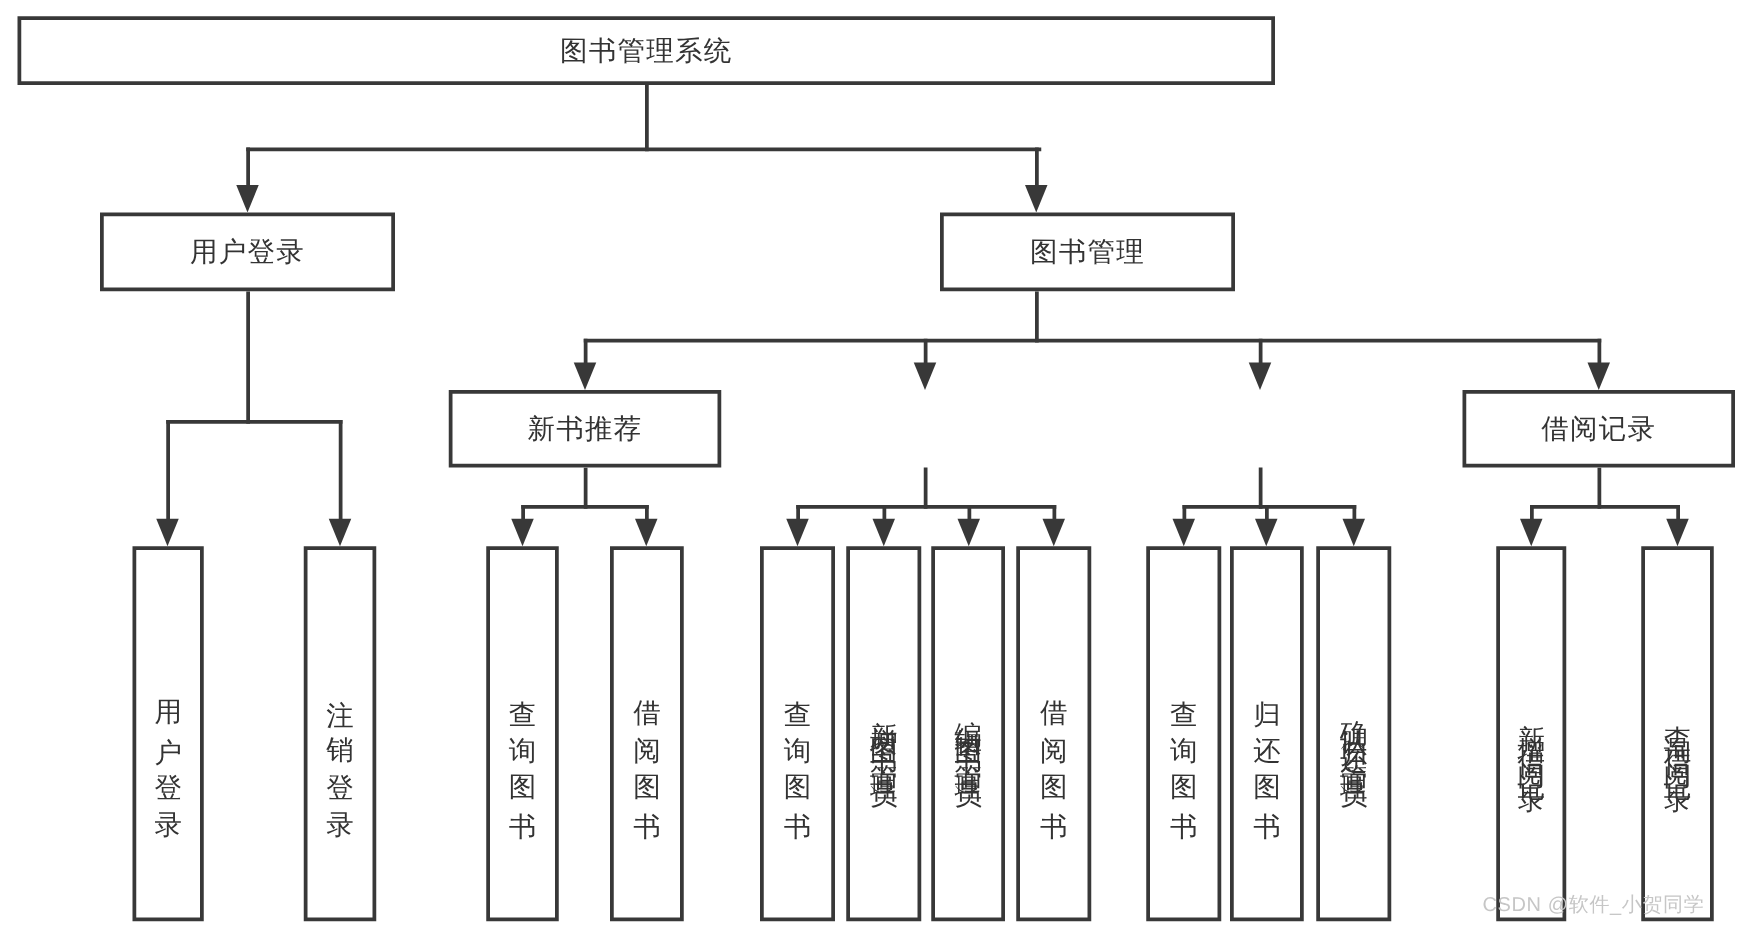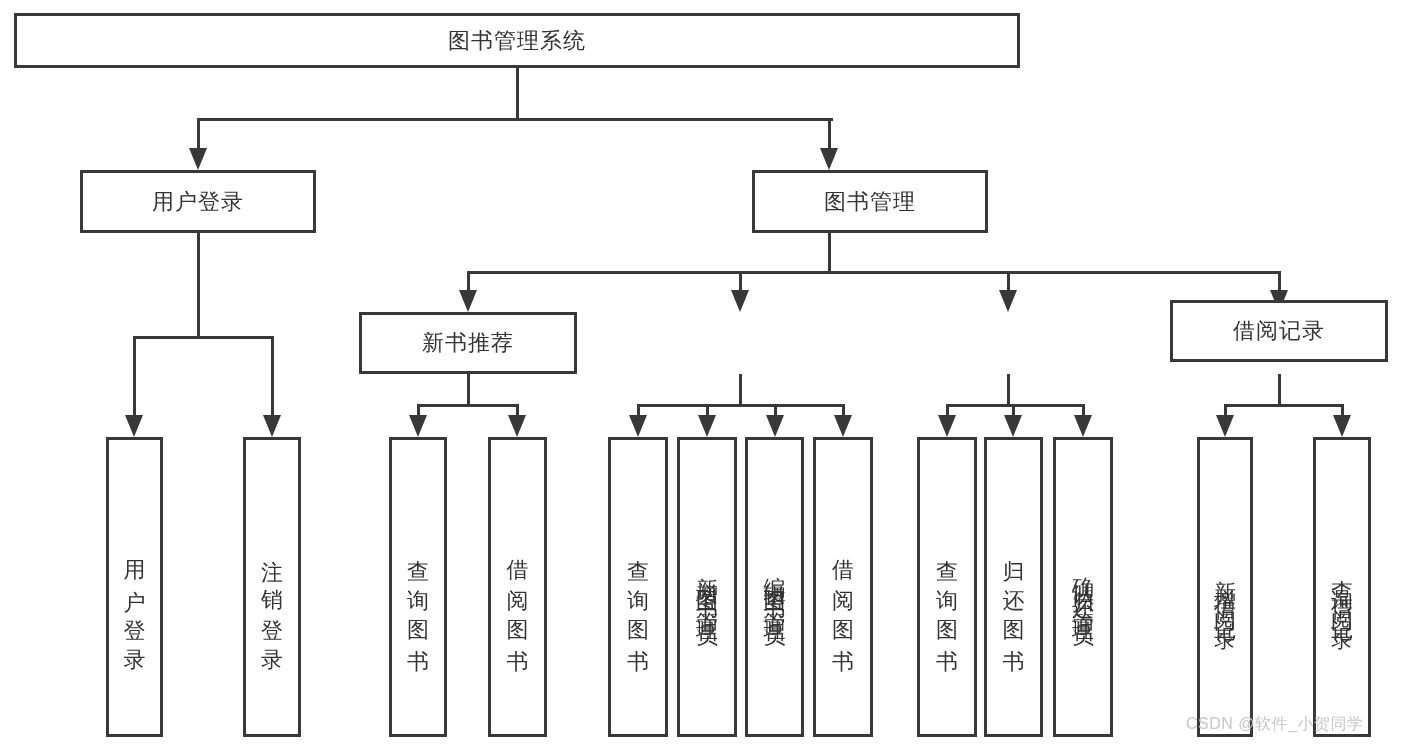--- a/index.html
+++ b/index.html
@@ -105,21 +105,21 @@
   <div class="ln" style="left:739px;top:271px;width:3px;height:21px;"></div>
   <div class="ah" style="left:731px;top:290px;"></div>
   <div class="ln" style="left:1007px;top:271px;width:3px;height:21px;"></div>
   <div class="ah" style="left:999px;top:290px;"></div>
   <div class="ln" style="left:1278px;top:271px;width:3px;height:21px;"></div>
   <div class="ah" style="left:1270px;top:290px;"></div>
 
   <div class="hbox" style="left:359px;top:312px;width:218px;height:62px;">
     <span>新书推荐</span>
   </div>
-  <div class="hbox" style="left:1170px;top:300px;width:218px;height:62px;">
+  <div class="hbox" style="left:1170px;top:312px;width:218px;height:62px;">
     <span>借阅记录</span>
   </div>
 
   <div class="ln" style="left:467px;top:374px;width:3px;height:33px;"></div>
   <div class="ln" style="left:417px;top:404px;width:102px;height:3px;"></div>
   <div class="ln" style="left:417px;top:404px;width:3px;height:13px;"></div>
   <div class="ah" style="left:409px;top:415px;"></div>
   <div class="ln" style="left:516px;top:404px;width:3px;height:13px;"></div>
   <div class="ah" style="left:508px;top:415px;"></div>
 

